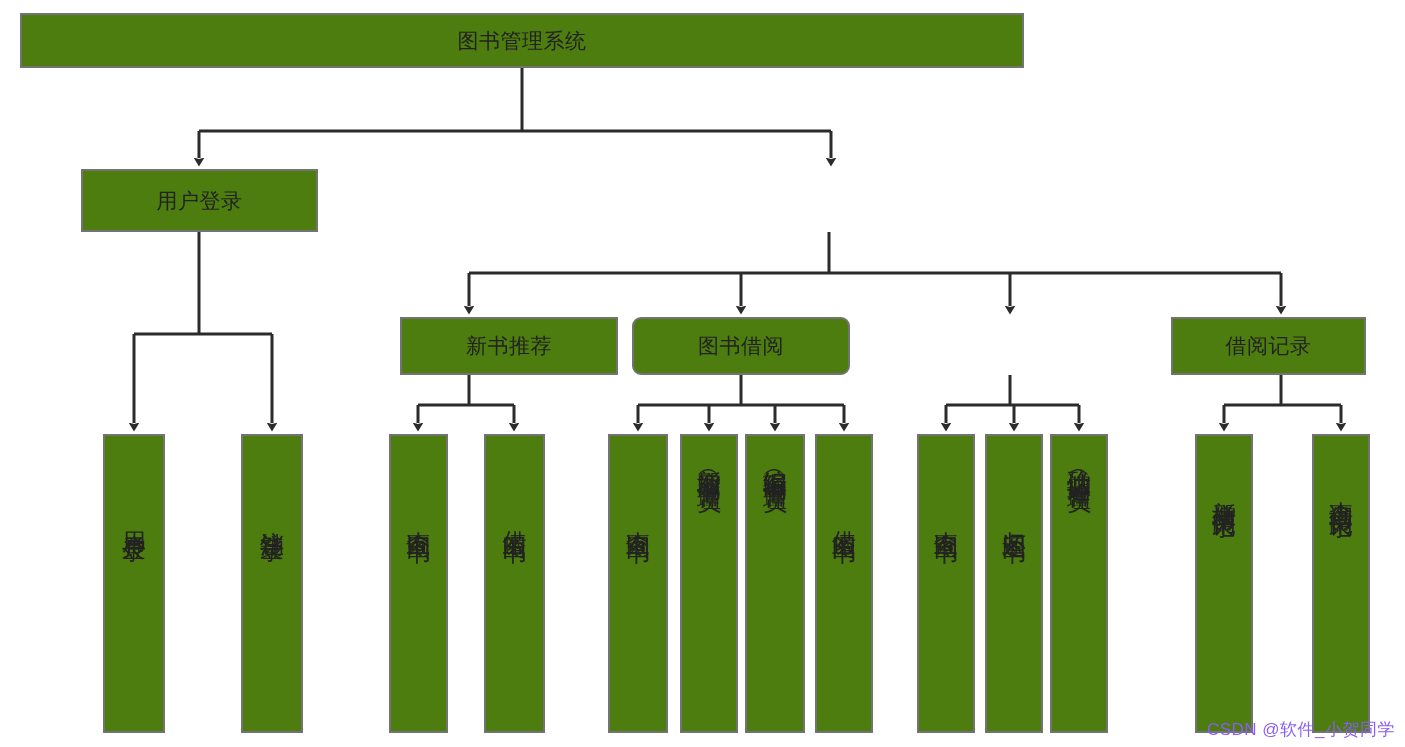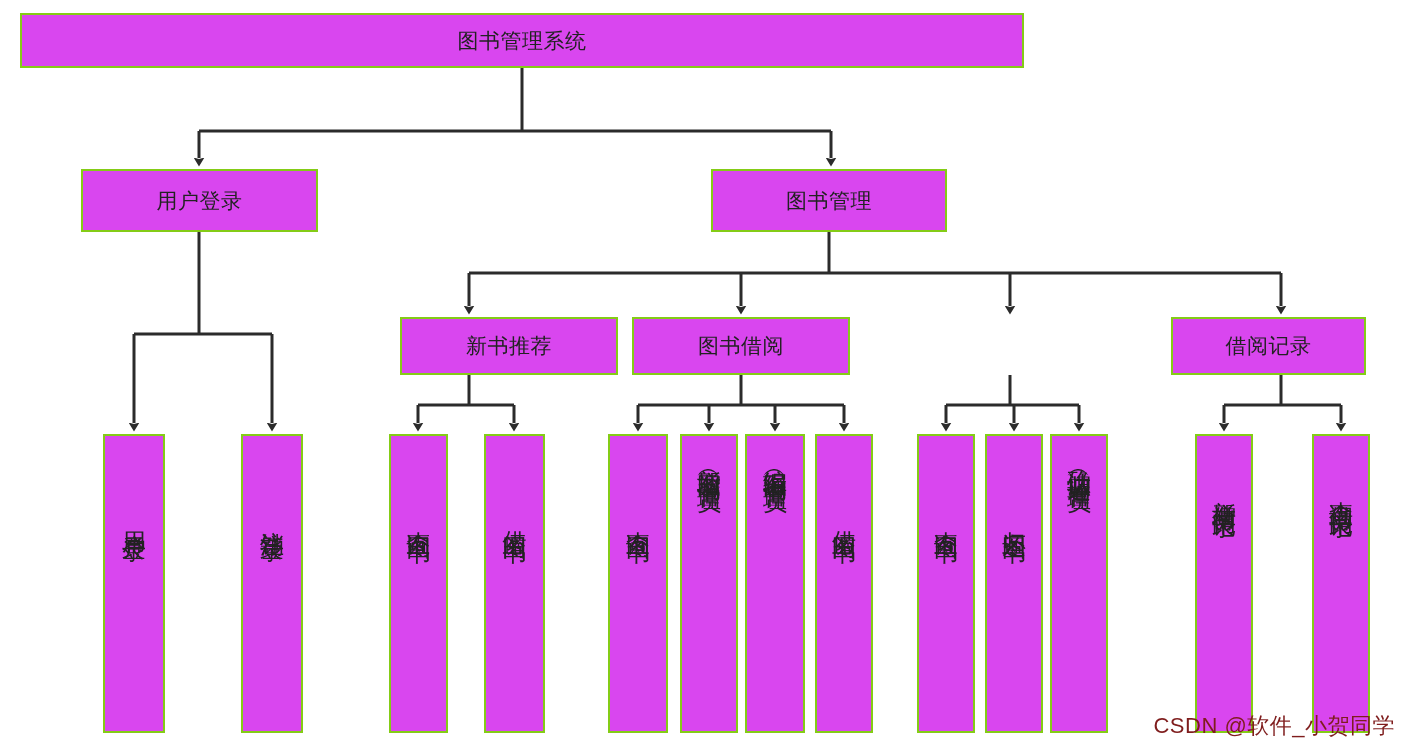--- a/index.html
+++ b/index.html
@@ -20,22 +20,22 @@
   #wires {
     position: absolute;
     left: 0;
     top: 0;
     width: 1405px;
     height: 747px;
   }
   .node {
     position: absolute;
     box-sizing: border-box;
-    background: #d946ef;
-    border: 2px solid #84cc16;
+    background: #4d7c0f;
+    border: 2px solid #737373;
     display: flex;
     align-items: center;
     justify-content: center;
     color: #222222;
   }
   .node .lbl {
     display: block;
     text-align: center;
     line-height: 1.22;
     white-space: nowrap;
@@ -52,22 +52,22 @@
     writing-mode: vertical-rl;
     text-orientation: upright;
     font-size: 24px;
     letter-spacing: 3px;
     line-height: 1;
   }
   .watermark {
     position: absolute;
     right: 10px;
     bottom: 6px;
-    font-size: 22px;
-    color: #7f1d1d;
+    font-size: 17px;
+    color: #8b5cf6;
     letter-spacing: 0.5px;
     white-space: nowrap;
     pointer-events: none;
   }
 </style>
 </head>
 <body>
 
 <div id="canvas">
 
@@ -122,28 +122,25 @@
     </g>
   </svg>
 
   <div class="node horiz" style="left:20px; top:13px; width:1004px; height:55px;">
     <span class="lbl">图书管理系统</span>
   </div>
 
   <div class="node horiz" style="left:81px; top:169px; width:237px; height:63px;">
     <span class="lbl">用户登录</span>
   </div>
-  <div class="node horiz" style="left:711px; top:169px; width:236px; height:63px;">
-    <span class="lbl">图书管理</span>
-  </div>
 
   <div class="node horiz" style="left:360px; top:317px; width:218px; height:58px;margin-left:40px;">
     <span class="lbl">新书推荐</span>
   </div>
-  <div class="node horiz" style="left:632px; top:317px; width:218px; height:58px;">
+  <div class="node horiz" style="left:632px; top:317px; width:218px; height:58px;border-radius:9px;">
     <span class="lbl">图书借阅</span>
   </div>
   <div class="node horiz" style="left:1171px; top:317px; width:195px; height:58px;">
     <span class="lbl">借阅记录</span>
   </div>
 
   <div class="node vert" style="left:103px; top:434px; width:62px; height:299px; padding-top:76px;">
     <span class="lbl">用户登录</span>
   </div>
   <div class="node vert" style="left:241px; top:434px; width:62px; height:299px; padding-top:76px;">

